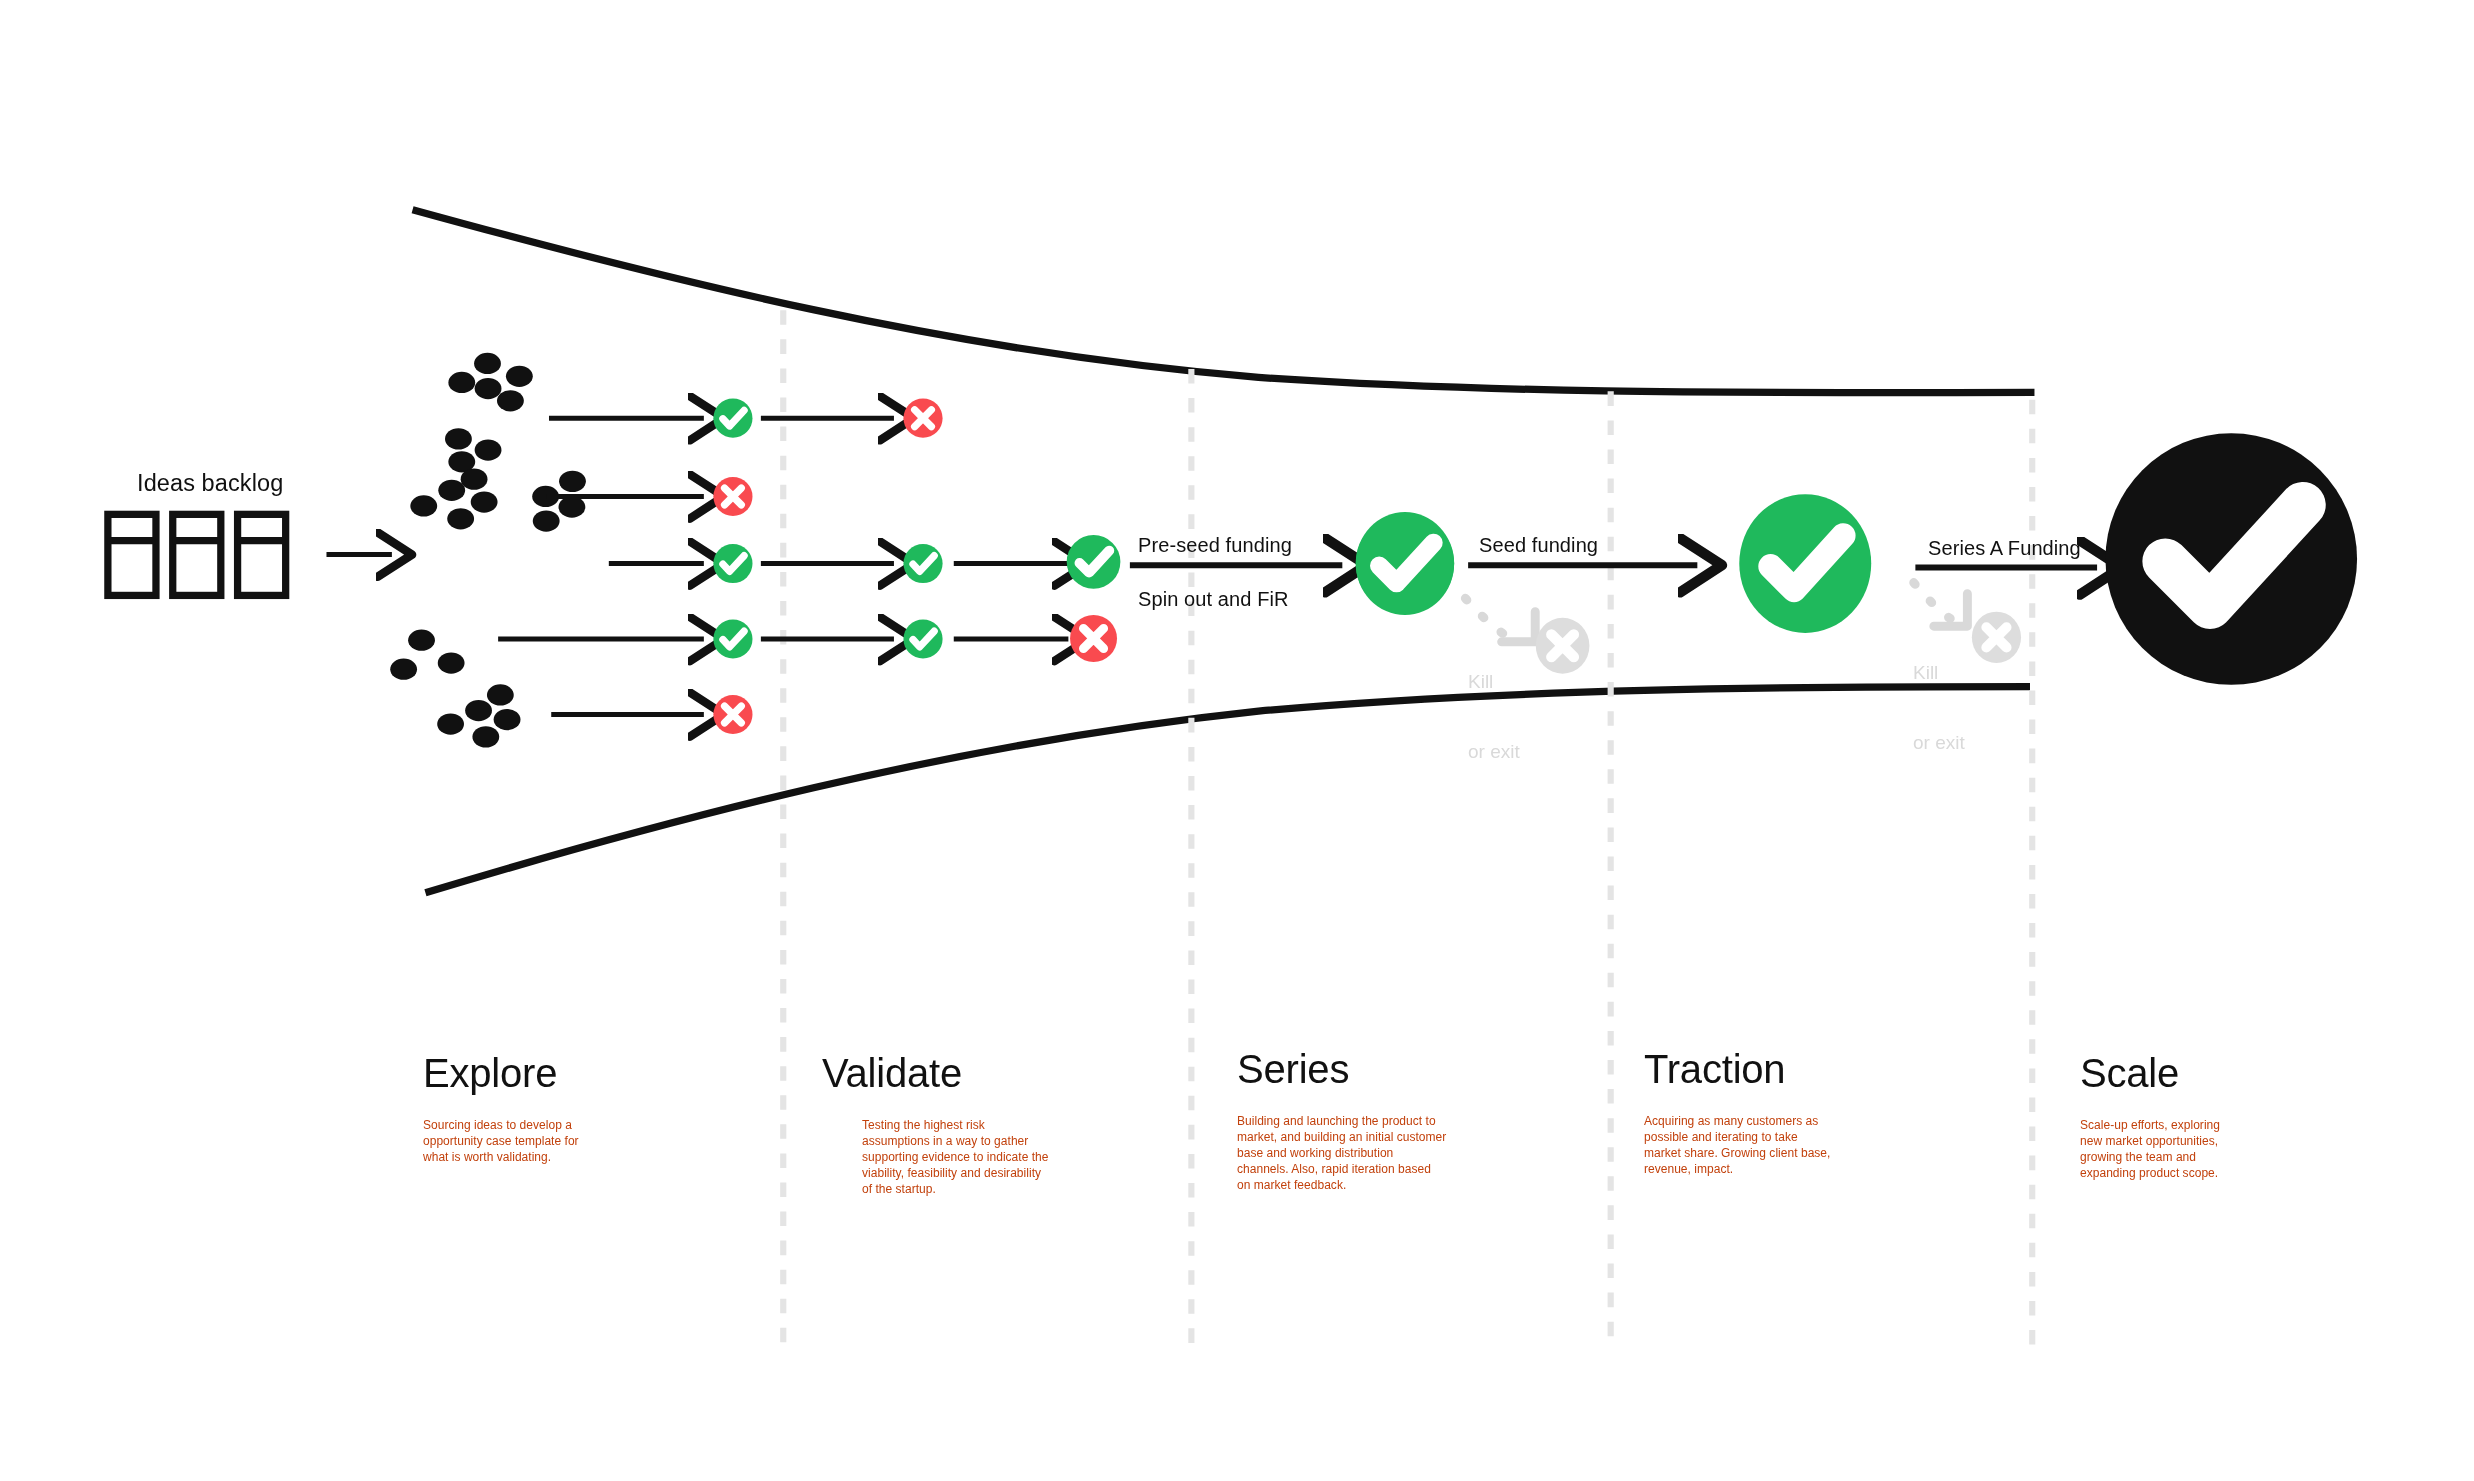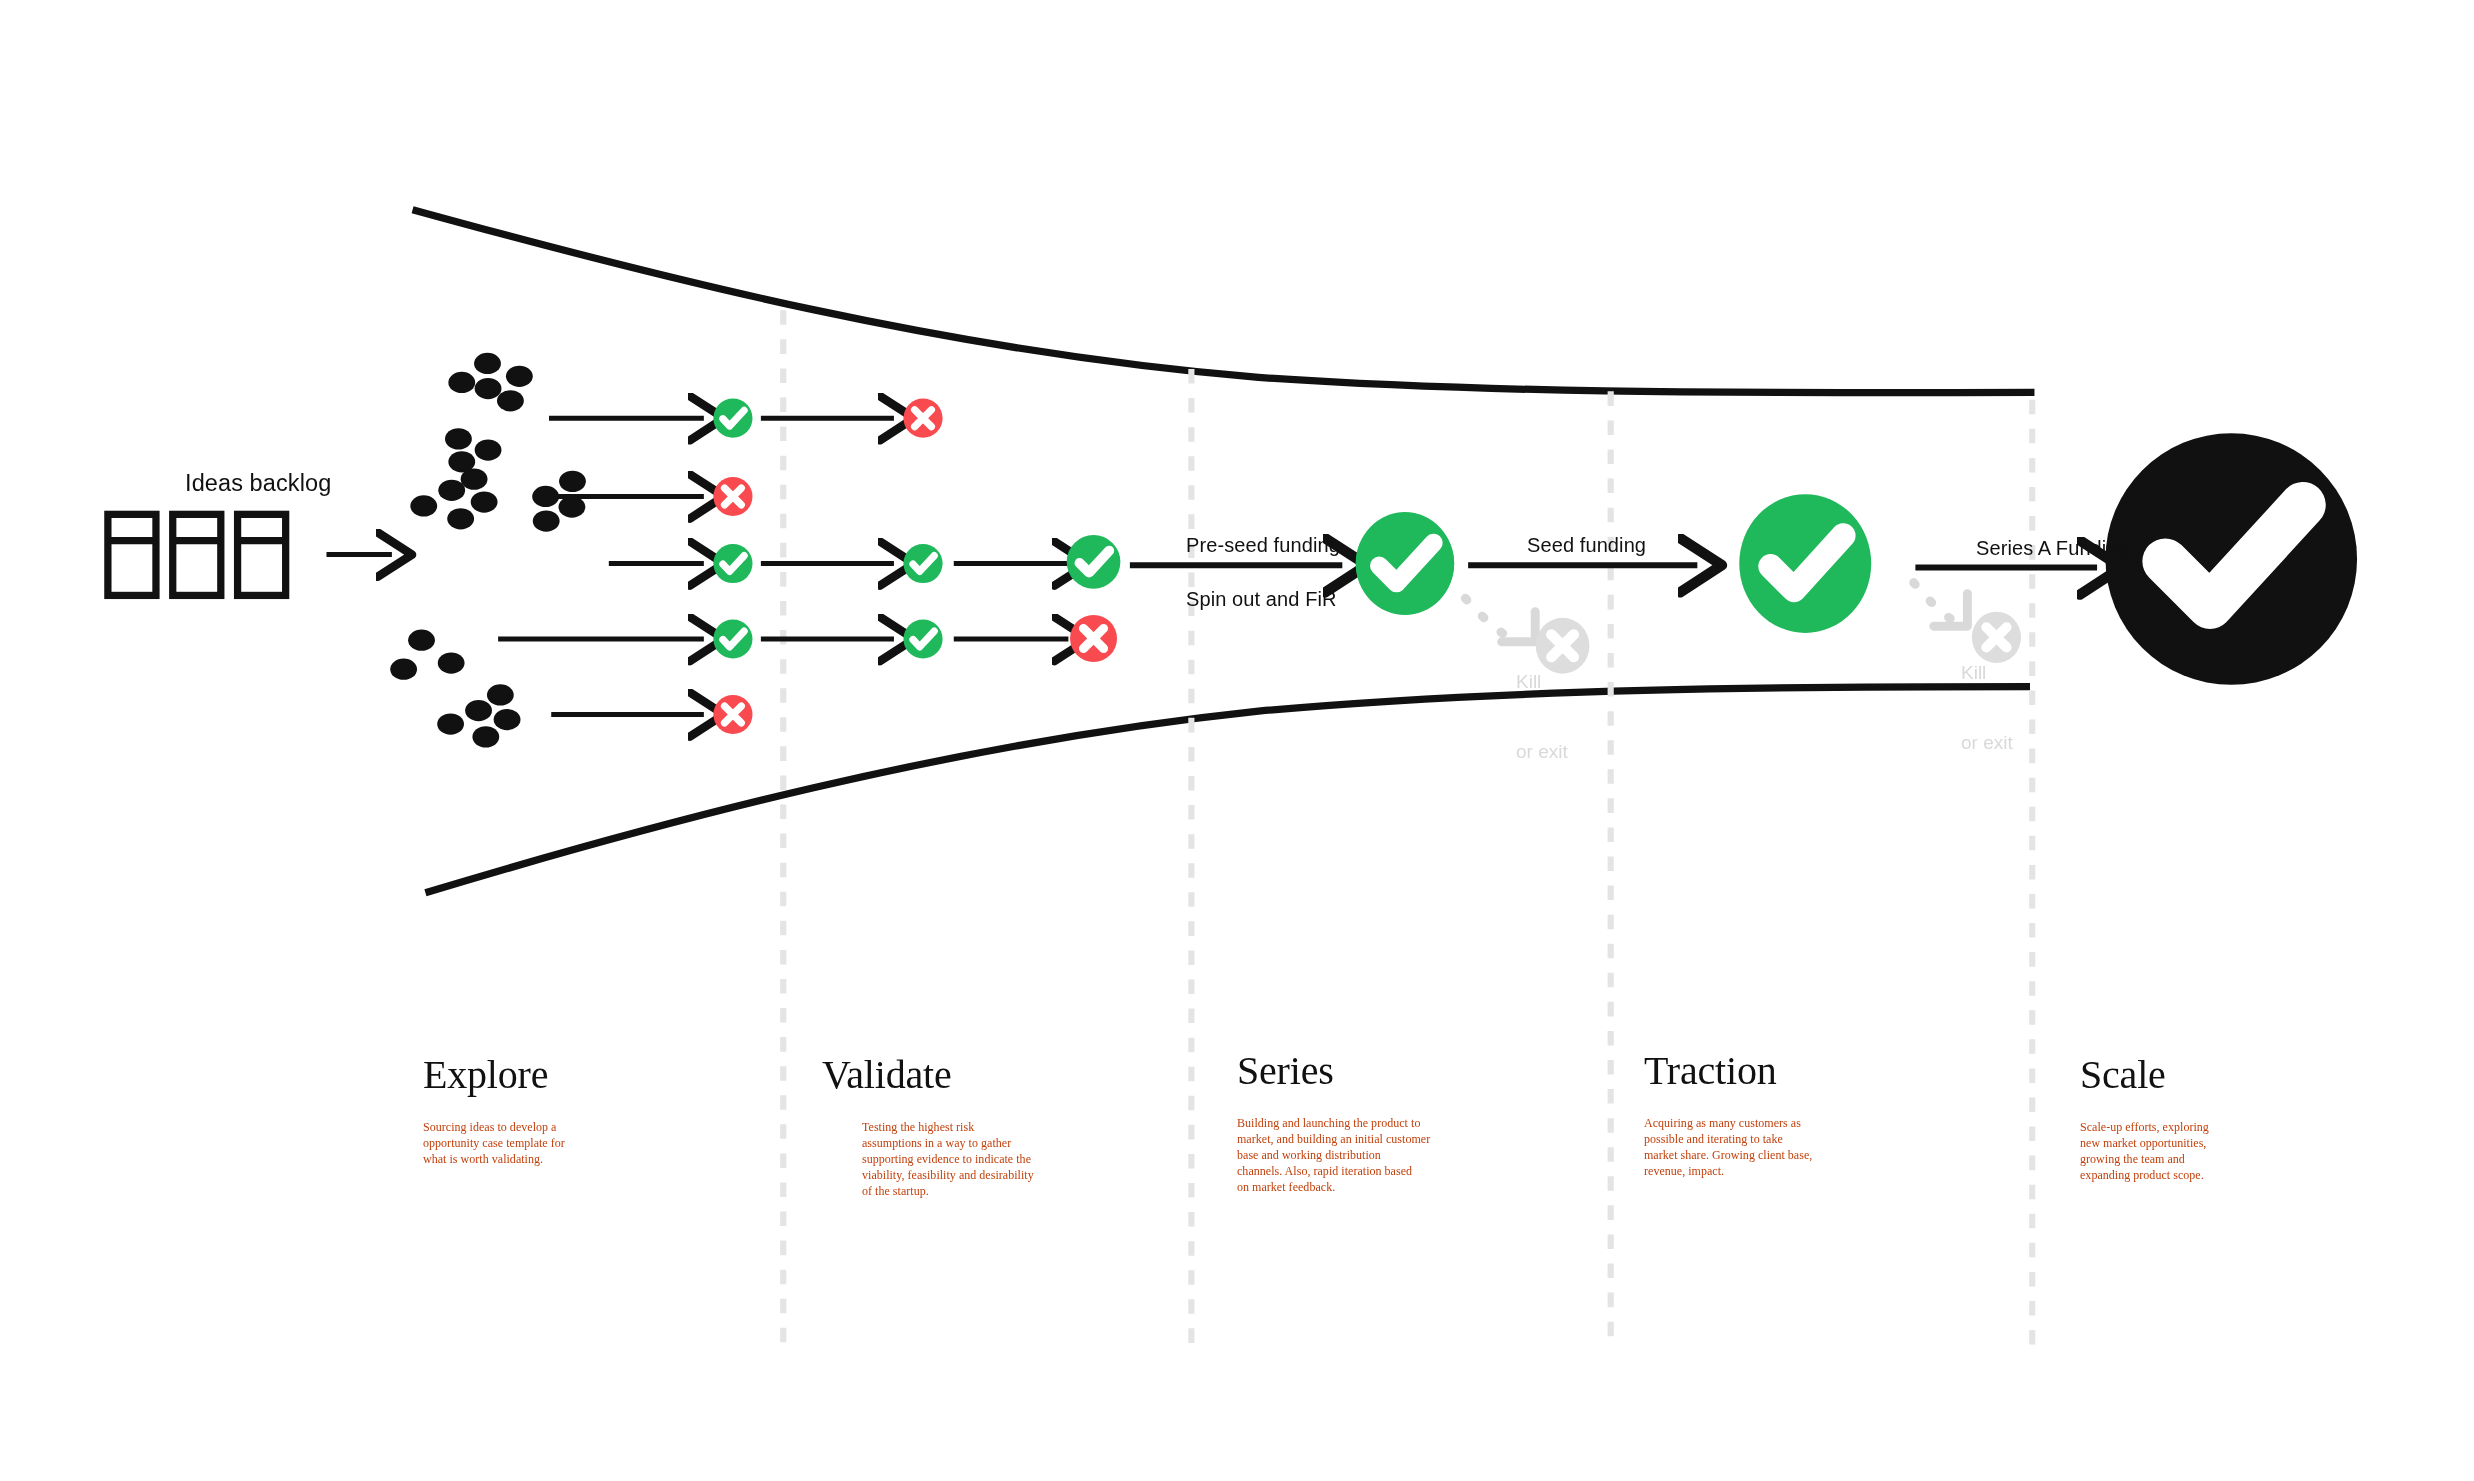--- a/index.html
+++ b/index.html
@@ -1,25 +1,25 @@
 <!DOCTYPE html>
 <html style="font-size:9px"><head>
 <meta charset="utf-8">
 <style>
   html,body{margin:0;padding:0;background:#ffffff;}
   body{width:2475px;height:1481px;font-family:"Liberation Sans",sans-serif;color:#111111;overflow:hidden;}
   #stage{position:relative;width:2475px;height:1481px;background:#ffffff;}
   svg.layer{position:absolute;left:0;top:0;width:2475px;height:1481px;overflow:visible;}
-  .lbl{position:absolute;white-space:pre;margin-left:48px;}
+  .lbl{position:absolute;white-space:pre;}
   .backlog-title{font-size:23.5px;color:#111;letter-spacing:0.1px;}
   .fund-label{font-size:20px;color:#111;letter-spacing:0.1px;}
   .kill-label{font-size:19px;color:#d9d9d9;line-height:1.22;}
   .stage-title{font-size:40px;color:#111;font-weight:400;letter-spacing:-0.2px;}
   .stage-desc{font-size:12px;color:#c2410c;line-height:1.33;letter-spacing:0.03px;}
-  .stage-col{position:absolute;font-family:Liberation Serif, serif;}
+  .stage-col{position:absolute;}
 </style>
 </head>
 <body>
 
 <div id="stage">
 
   <svg class="layer" viewBox="0 0 4425 2649">
     <defs>
       <marker id="ah" markerWidth="14" markerHeight="14" refX="3.2" refY="5" orient="auto" markerUnits="strokeWidth">
         <path d="M0.4,0.6 L7.2,5 L0.4,9.4" fill="none" stroke="#111111" stroke-width="1.7" stroke-linecap="round" stroke-linejoin="round"></path>

